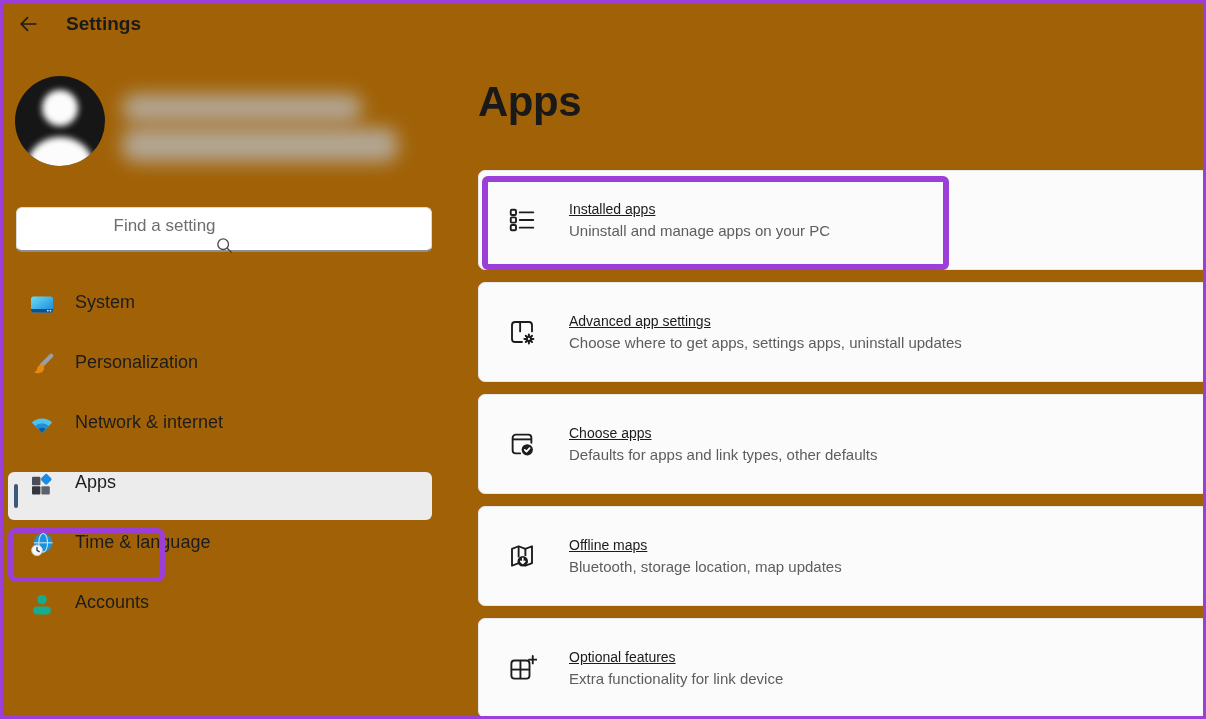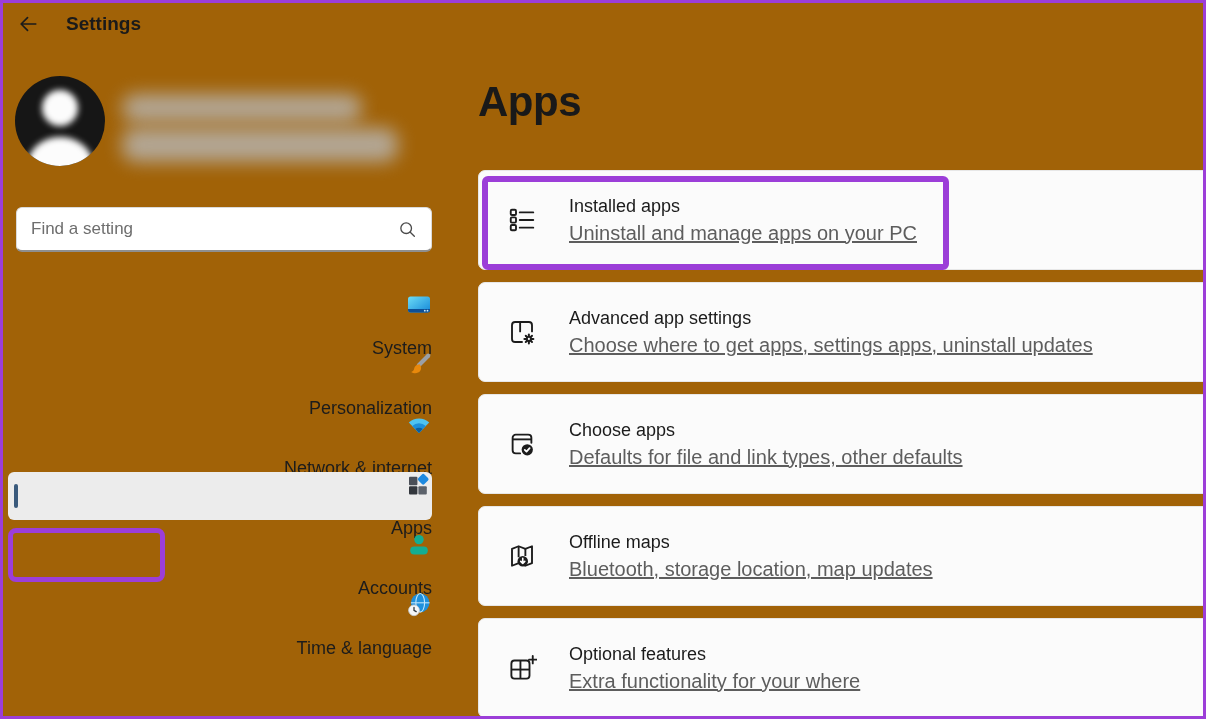--- a/index.html
+++ b/index.html
@@ -21,42 +21,42 @@
 
   
   .avatar { position:absolute; left:15px; top:76px; width:90px; height:90px; border-radius:50%; background:#161616; overflow:hidden; }
   .avatar .head { position:absolute; left:50%; top:15%; width:40%; height:40%; background:#fcfcfc; border-radius:50%; transform:translateX(-50%); filter:blur(3px); }
   .avatar .torso { position:absolute; left:50%; bottom:-16%; width:74%; height:48%; background:#fcfcfc; border-radius:50% 50% 0 0 / 70% 70% 0 0; transform:translateX(-50%); filter:blur(3px); }
   .name-blur { position:absolute; background:#b8b8b8; border-radius:14px; filter:blur(9px); opacity:.8; }
   .name-blur.l1 { left:122px; top:94px; width:240px; height:28px; }
   .name-blur.l2 { left:122px; top:128px; width:276px; height:34px; }
 
   
-  .searchbox { position:absolute; left:16px; top:207px; width:416px; height:45px; background:#ffffff; border:1px solid #dadada; border-bottom:2px solid #8f8f8f; border-radius:6px; display:flex; align-items:center; padding:8px 14px; }
+  .searchbox { position:absolute; left:16px; top:207px; width:416px; height:45px; background:#ffffff; border:1px solid #dadada; border-bottom:2px solid #8f8f8f; border-radius:6px; display:flex; align-items:center; padding:8px 14px;flex-direction:column; }
   .searchbox input { flex:1; border:none; outline:none; background:transparent; font-size:17px; color:#333; font-family:"Liberation Sans", sans-serif; }
   .searchbox input::placeholder { color:#6e6e6e; opacity:1; }
   .search-icon { width:19px; height:19px; flex:0 0 auto; }
 
   
   .nav { position:absolute; left:8px; top:292px; width:424px; }
-  .nav-item { position:relative; height:48px; margin-bottom:12px; display:flex; align-items:flex-end; gap:20px; padding-left:21px; border-radius:6px; cursor:pointer;flex-direction:column; }
+  .nav-item { position:relative; height:48px; margin-bottom:12px; display:flex; align-items:flex-start; gap:20px; padding-left:21px; border-radius:6px; cursor:pointer; }
   .nav-item.selected { background:#ececec; }
   .pill { position:absolute; left:6px; top:12px; width:4px; height:24px; border-radius:2px; background:#3a5a7c; }
   .nav-icon { width:26px; height:26px; display:flex; }
   .nav-icon svg { width:26px; height:26px; }
   .nav-label { font-size:18px; color:#1c1c1c; }
 
   
   .page-heading { position:absolute; left:478px; top:78px; font-size:42px; font-weight:600; color:#191919; letter-spacing:-0.5px; }
   .card { position:absolute; left:478px; width:742px; height:100px; background:#fbfbfb; border:1px solid #e7e7e7; border-radius:7px; display:flex; align-items:center; gap:32px; padding-left:28px; cursor:pointer; }
   .card-icon { width:30px; height:30px; display:flex; flex:0 0 auto; }
   .card-icon svg { width:30px; height:30px; }
   .card-text { display:flex; flex-direction:column; gap:5px; }
-  .card-title { font-size:18px; color:#1b1b1b; }
-  .card-sub { font-size:20px; color:#5d5d5d;text-decoration:underline; }
+  .card-title { font-size:14px; color:#1b1b1b;text-decoration:underline; }
+  .card-sub { font-size:15px; color:#5d5d5d; }
 </style>
 </head>
 <body>
 
 <div class="screen">
 
   <div class="app-header">
     <button class="back-btn">
       <svg viewBox="0 0 24 24" width="22" height="22">
         <path d="M20.5 12 H4.8 M11.5 5 L4.5 12 L11.5 19" stroke="#1b1b1b" stroke-width="1.8" fill="none" stroke-linecap="round" stroke-linejoin="round"></path>
@@ -131,38 +131,38 @@
           <rect x="12.4" y="14.2" width="8.4" height="8.4" rx="1" fill="#5c626b"></rect>
           <rect x="12.9" y="2.9" width="8.6" height="8.6" rx="1.8" fill="#1e8ae0" transform="rotate(45 17.2 7.2)"></rect>
         </svg>
       </span>
       <span class="nav-label">Apps</span>
     </div>
 
     <div class="nav-item">
       <span class="nav-icon">
         <svg viewBox="0 0 26 26">
-          <circle cx="13" cy="7.6" r="4.7" fill="#14ad92"></circle>
-          <rect x="4.2" y="14.6" width="17.6" height="8" rx="4" fill="#14ad92"></rect>
-        </svg>
-      </span>
-      <span class="nav-label">Accounts</span>
-    </div>
-
-    <div class="nav-item">
-      <span class="nav-icon">
-        <svg viewBox="0 0 26 26">
           <circle cx="14.2" cy="10.8" r="9.3" fill="#1e90dc"></circle>
           <ellipse cx="14.2" cy="10.8" rx="4.4" ry="9.3" fill="none" stroke="#bfe6fb" stroke-width="1.1"></ellipse>
           <line x1="4.9" y1="10.8" x2="23.5" y2="10.8" stroke="#bfe6fb" stroke-width="1.1"></line>
           <circle cx="8" cy="18.3" r="5.4" fill="#f4f6f8" stroke="#c6cbd1" stroke-width="0.8"></circle>
           <path d="M8 15.4 V18.4 L10.2 19.6" stroke="#30363c" stroke-width="1.3" fill="none" stroke-linecap="round"></path>
         </svg>
       </span>
       <span class="nav-label">Time &amp; language</span>
+    </div>
+
+    <div class="nav-item">
+      <span class="nav-icon">
+        <svg viewBox="0 0 26 26">
+          <circle cx="13" cy="7.6" r="4.7" fill="#14ad92"></circle>
+          <rect x="4.2" y="14.6" width="17.6" height="8" rx="4" fill="#14ad92"></rect>
+        </svg>
+      </span>
+      <span class="nav-label">Accounts</span>
     </div>
 
   </div>
 
   <h1 class="page-heading">Apps</h1>
 
   <div class="card" style="top:170px">
     <span class="card-icon">
       <svg viewBox="0 0 24 24" fill="none" stroke="#1c1c1c" stroke-width="1.5">
         <rect x="3" y="3.8" width="4.2" height="4.2" rx="0.9"></rect>
@@ -204,21 +204,21 @@
     <span class="card-icon">
       <svg viewBox="0 0 24 24" fill="none" stroke="#1c1c1c" stroke-width="1.5">
         <path d="M10.5 19.5 H7 A2.5 2.5 0 0 1 4.5 17 V7 A2.5 2.5 0 0 1 7 4.5 h10 A2.5 2.5 0 0 1 19.5 7 v4" stroke-linecap="round"></path>
         <line x1="4.5" y1="8.3" x2="19.5" y2="8.3"></line>
         <circle cx="16.2" cy="16.6" r="4.5" fill="#1c1c1c" stroke="none"></circle>
         <path d="M14.2 16.7 l1.4 1.4 2.5-2.8" stroke="#ffffff" stroke-width="1.4" stroke-linecap="round" stroke-linejoin="round"></path>
       </svg>
     </span>
     <div class="card-text">
       <div class="card-title">Choose apps</div>
-      <div class="card-sub">Defaults for file and link types, other defaults</div>
+      <div class="card-sub">Defaults for apps and link types, other defaults</div>
     </div>
   </div>
 
   <div class="card" style="top:506px">
     <span class="card-icon">
       <svg viewBox="0 0 24 24" fill="none" stroke="#1c1c1c" stroke-width="1.5" stroke-linejoin="round">
         <path d="M4 6.3 L9.3 4.2 L14.7 6.3 L20 4.2 V17.7 L14.7 19.8 L9.3 17.7 L4 19.8 Z"></path>
         <line x1="9.3" y1="4.2" x2="9.3" y2="13"></line>
         <line x1="14.7" y1="6.3" x2="14.7" y2="12"></line>
         <circle cx="12.6" cy="16.2" r="4.2" fill="#1c1c1c" stroke="none"></circle>
@@ -236,21 +236,21 @@
       <svg viewBox="0 0 24 24" fill="none" stroke="#1c1c1c" stroke-width="1.5">
         <rect x="3.5" y="6" width="14.5" height="14.5" rx="2.5"></rect>
         <line x1="10.75" y1="6" x2="10.75" y2="20.5"></line>
         <line x1="3.5" y1="13.25" x2="18" y2="13.25"></line>
         <line x1="20.6" y1="2.3" x2="20.6" y2="8.3" stroke-linecap="round"></line>
         <line x1="17.6" y1="5.3" x2="23.6" y2="5.3" stroke-linecap="round"></line>
       </svg>
     </span>
     <div class="card-text">
       <div class="card-title">Optional features</div>
-      <div class="card-sub">Extra functionality for your where</div>
+      <div class="card-sub">Extra functionality for link device</div>
     </div>
   </div>
 
   <div class="ann ann-apps"></div>
   <div class="ann ann-installed"></div>
   <div class="frame"></div>
 
 </div>
 
 </body></html>

